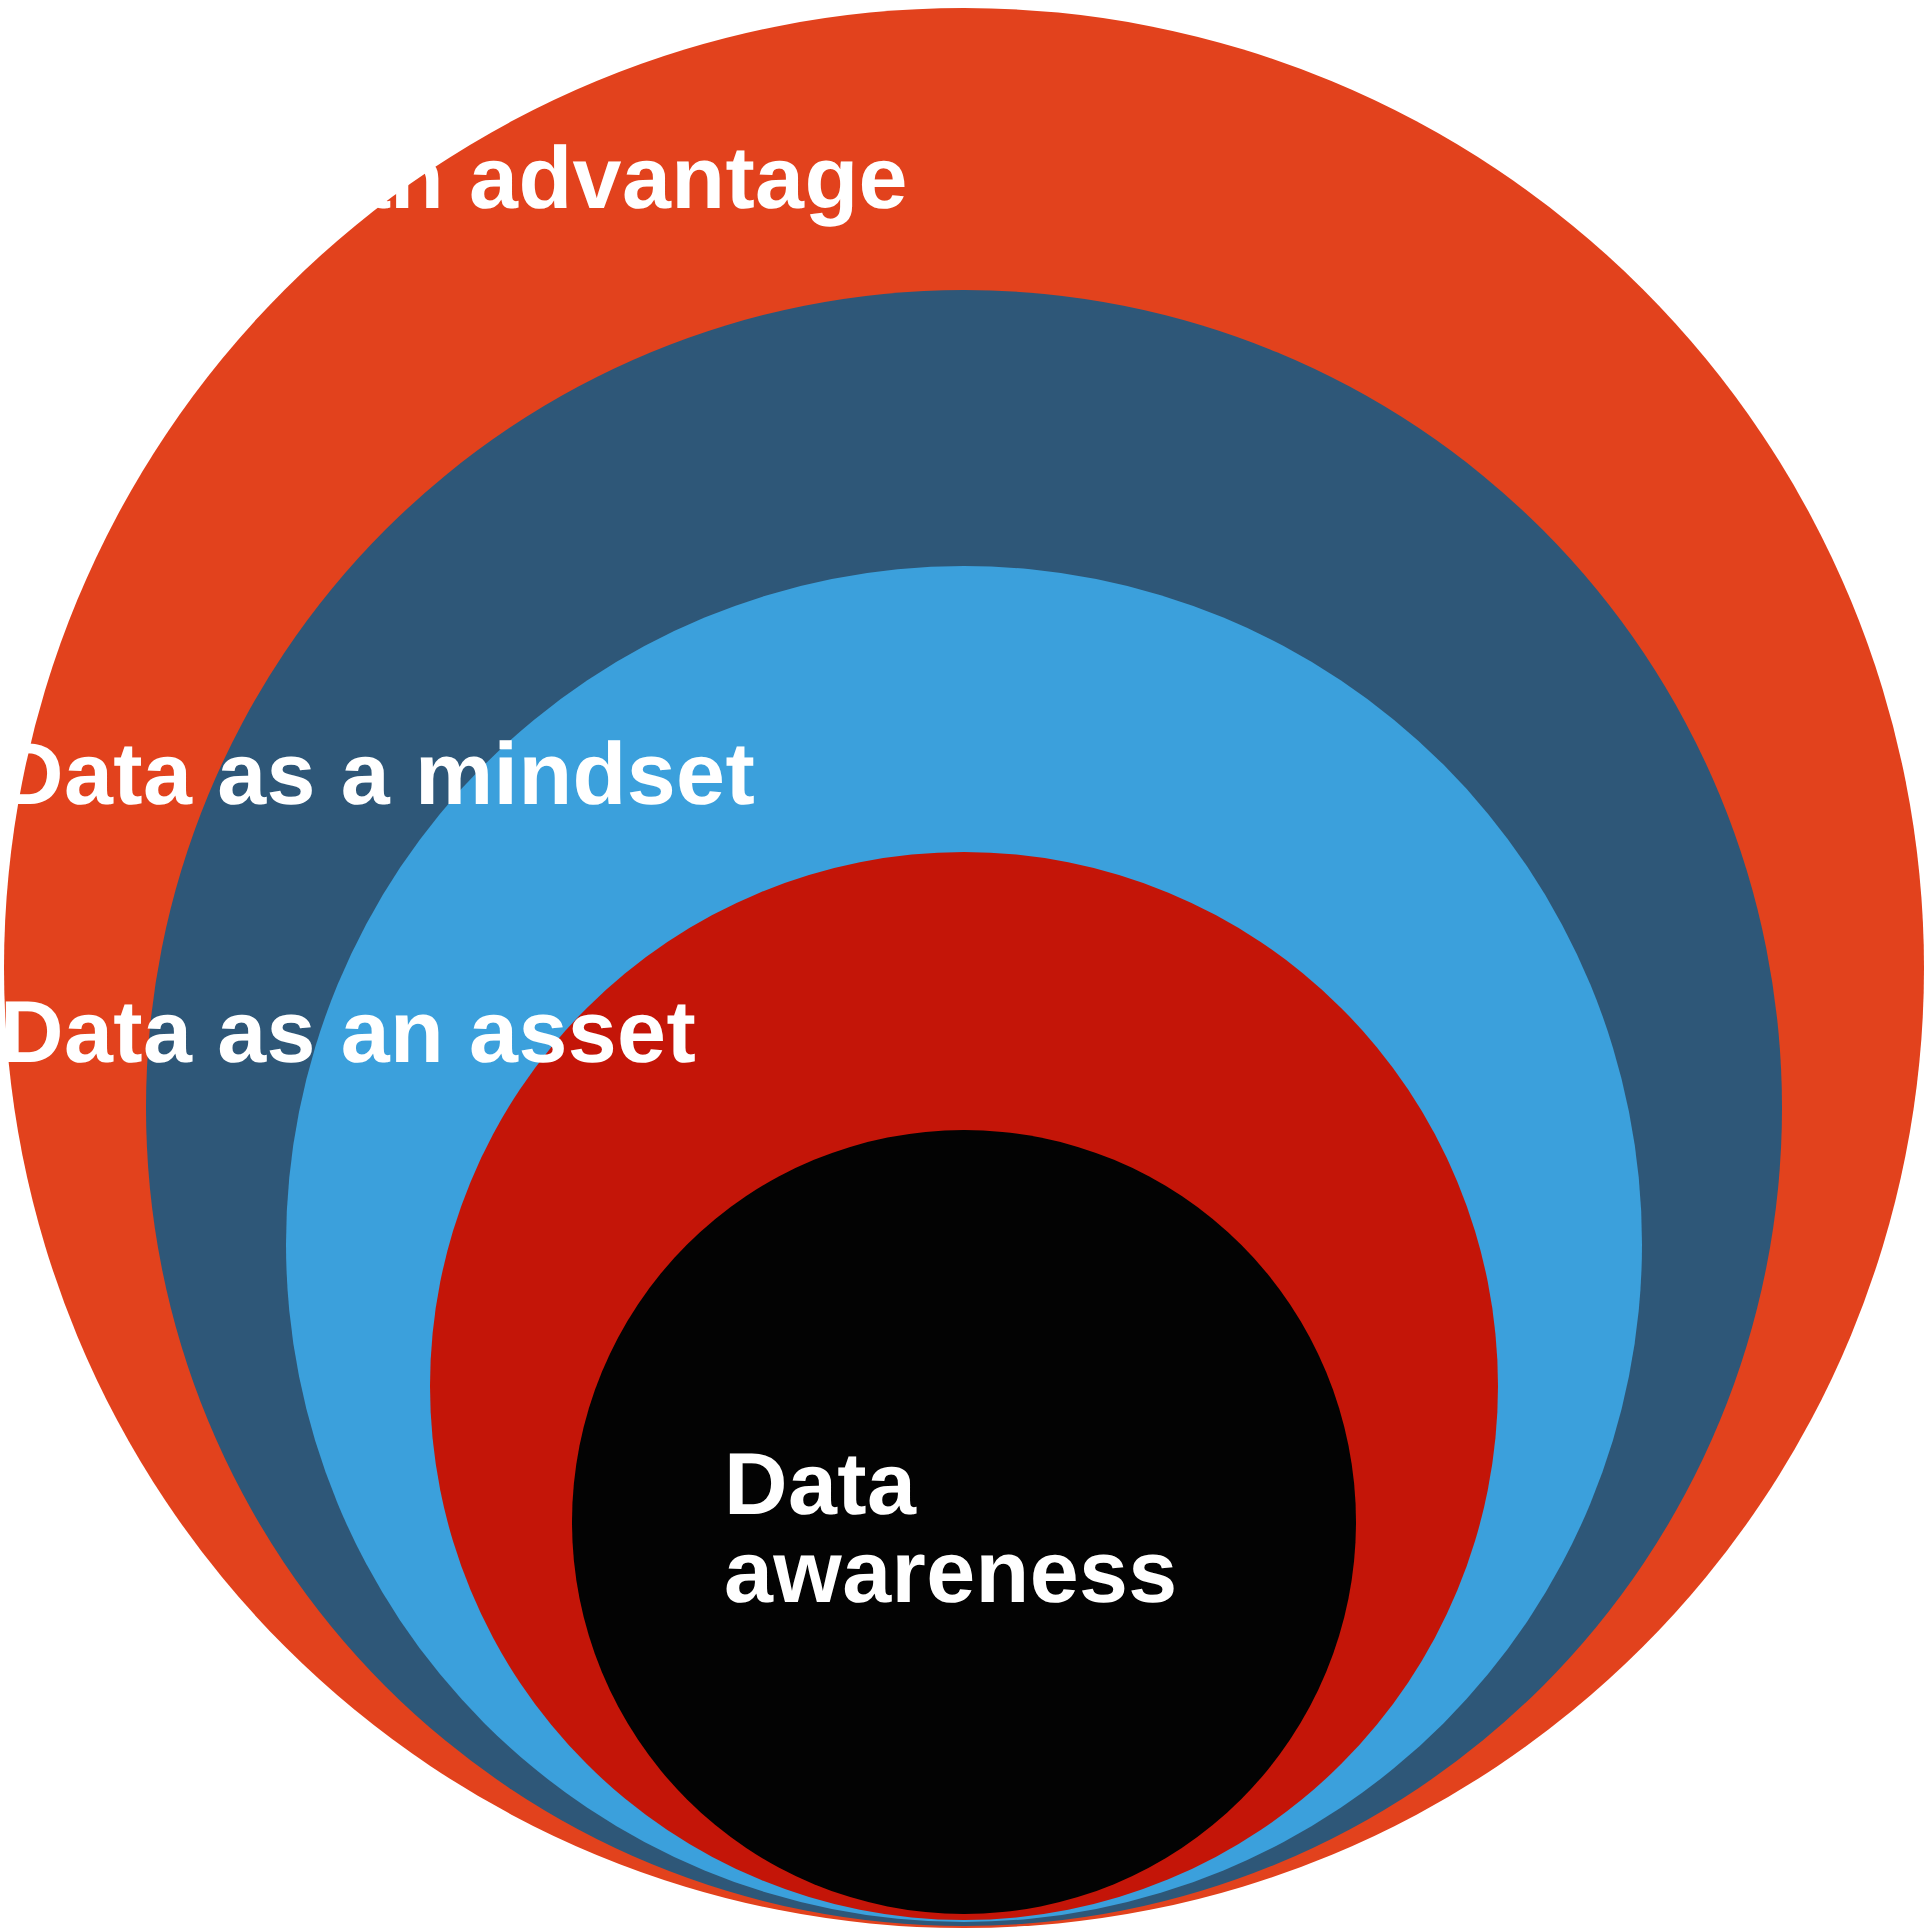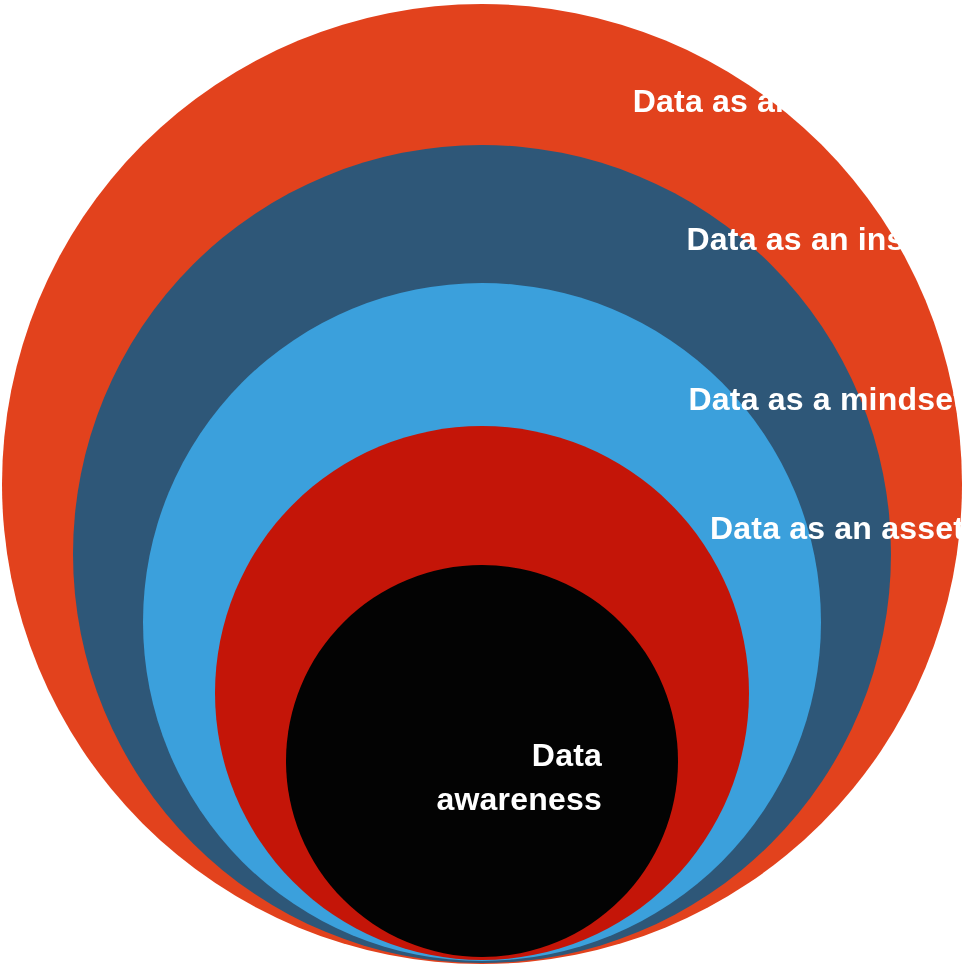--- a/index.html
+++ b/index.html
@@ -22,27 +22,26 @@
   #c0 { left: 2px;   top: 4px;   width: 960px; height: 960px; }
   #c1 { left: 73px;  top: 145px; width: 818px; height: 818px; }
   #c2 { left: 143px; top: 283px; width: 678px; height: 678px; }
   #c3 { left: 215px; top: 426px; width: 534px; height: 534px; }
   #c4 { left: 286px; top: 565px; width: 392px; height: 392px; }
 
   .layer-label {
     position: absolute;
     left: 0;
     width: 100%;
-    text-align: right;
+    text-align: left;
     font-weight: bold;
-    font-size: 32px;
+    font-size: 44px;
     line-height: 43px;
     letter-spacing: 0.2px;
     user-select: none;
-    margin-top: 12px;
   }
   #l0 { top: 68px; }
   #l1 { top: 206px; }
   #l2 { top: 366px; }
   #l3 { top: 495px; }
   #l4 { top: 721px; left: 362px; width: 240px; line-height: 44px; }
 </style>
 </head>
 <body>
 
@@ -53,21 +52,20 @@
   <div class="circle" id="c1" style="background-color: rgb(46, 87, 120);"></div>
 
   <div class="circle" id="c2" style="background-color: rgb(59, 160, 220);"></div>
 
   <div class="circle" id="c3" style="background-color: rgb(196, 21, 8);"></div>
 
   <div class="circle" id="c4" style="background-color: rgb(3, 3, 3);"></div>
 
   <div class="layer-label" id="l0" style="color: rgb(255, 255, 255);">Data as an advantage</div>
 
-  <div class="layer-label" id="l1" style="color: rgb(255, 255, 255);">Data as an insight</div>
 
   <div class="layer-label" id="l2" style="color: rgb(255, 255, 255);">Data as a mindset</div>
 
   <div class="layer-label" id="l4" style="color: rgb(255, 255, 255);">Data awareness</div>
 
   <div class="layer-label" id="l3" style="color: rgb(255, 255, 255);">Data as an asset</div>
 
 </div>
 
 </body></html>

